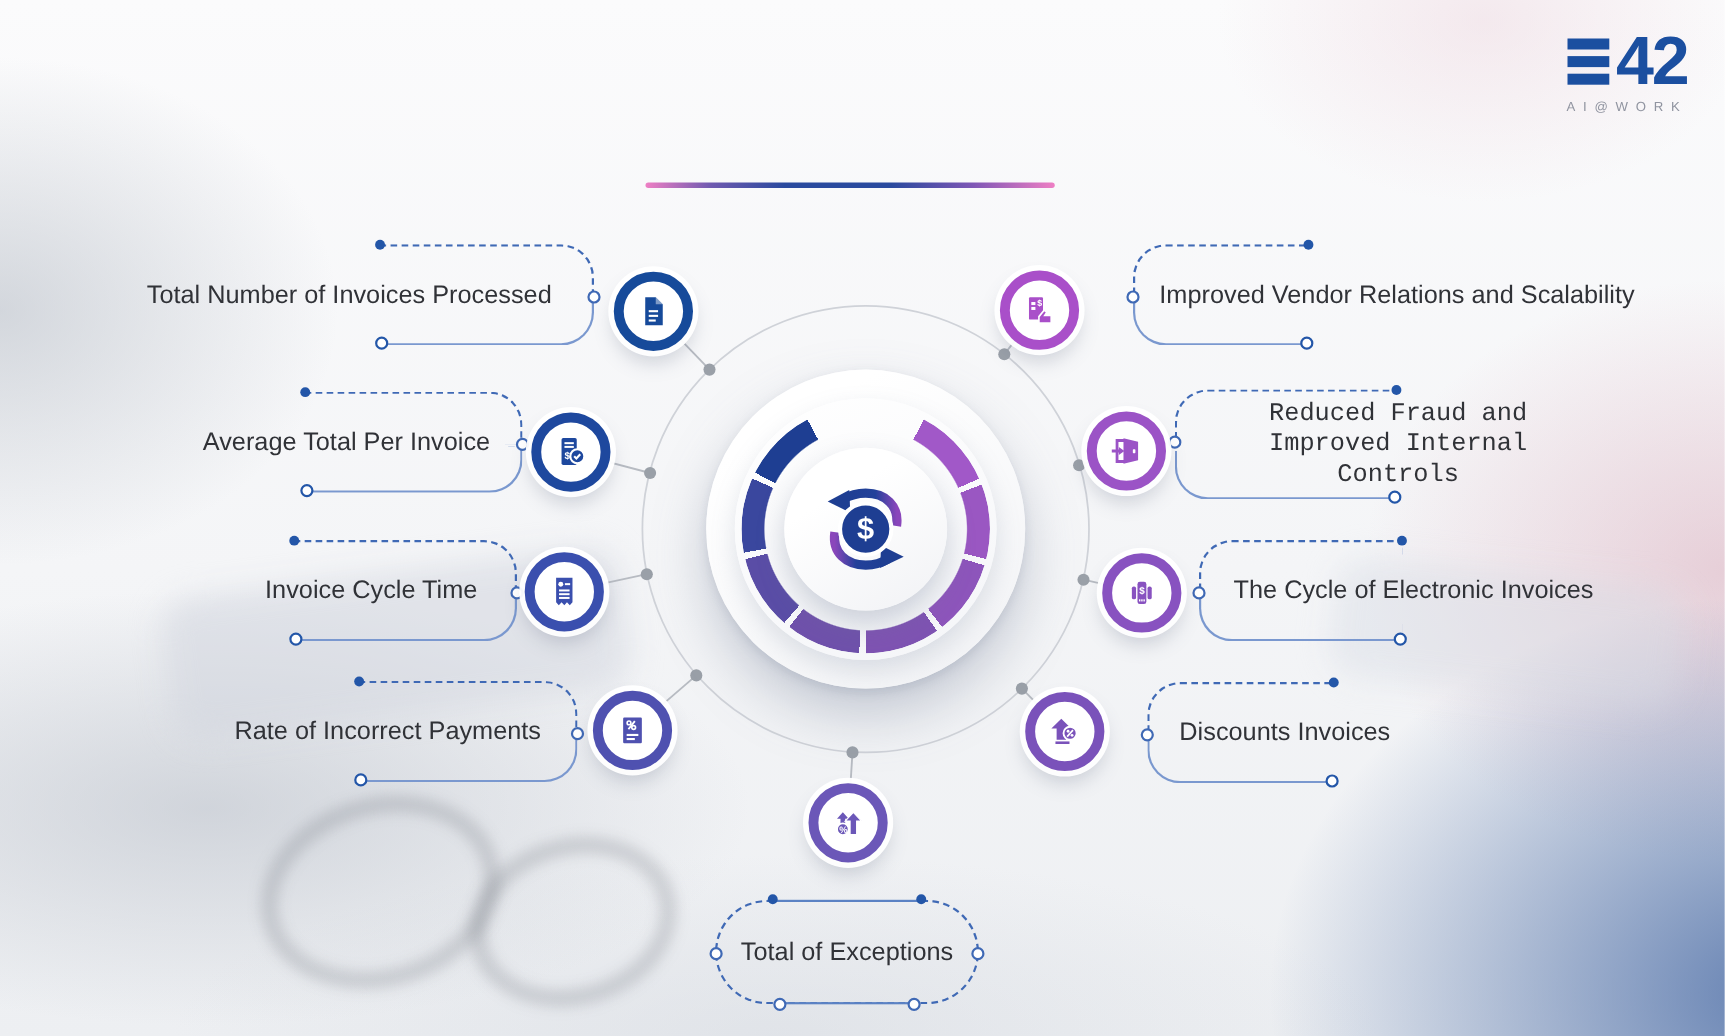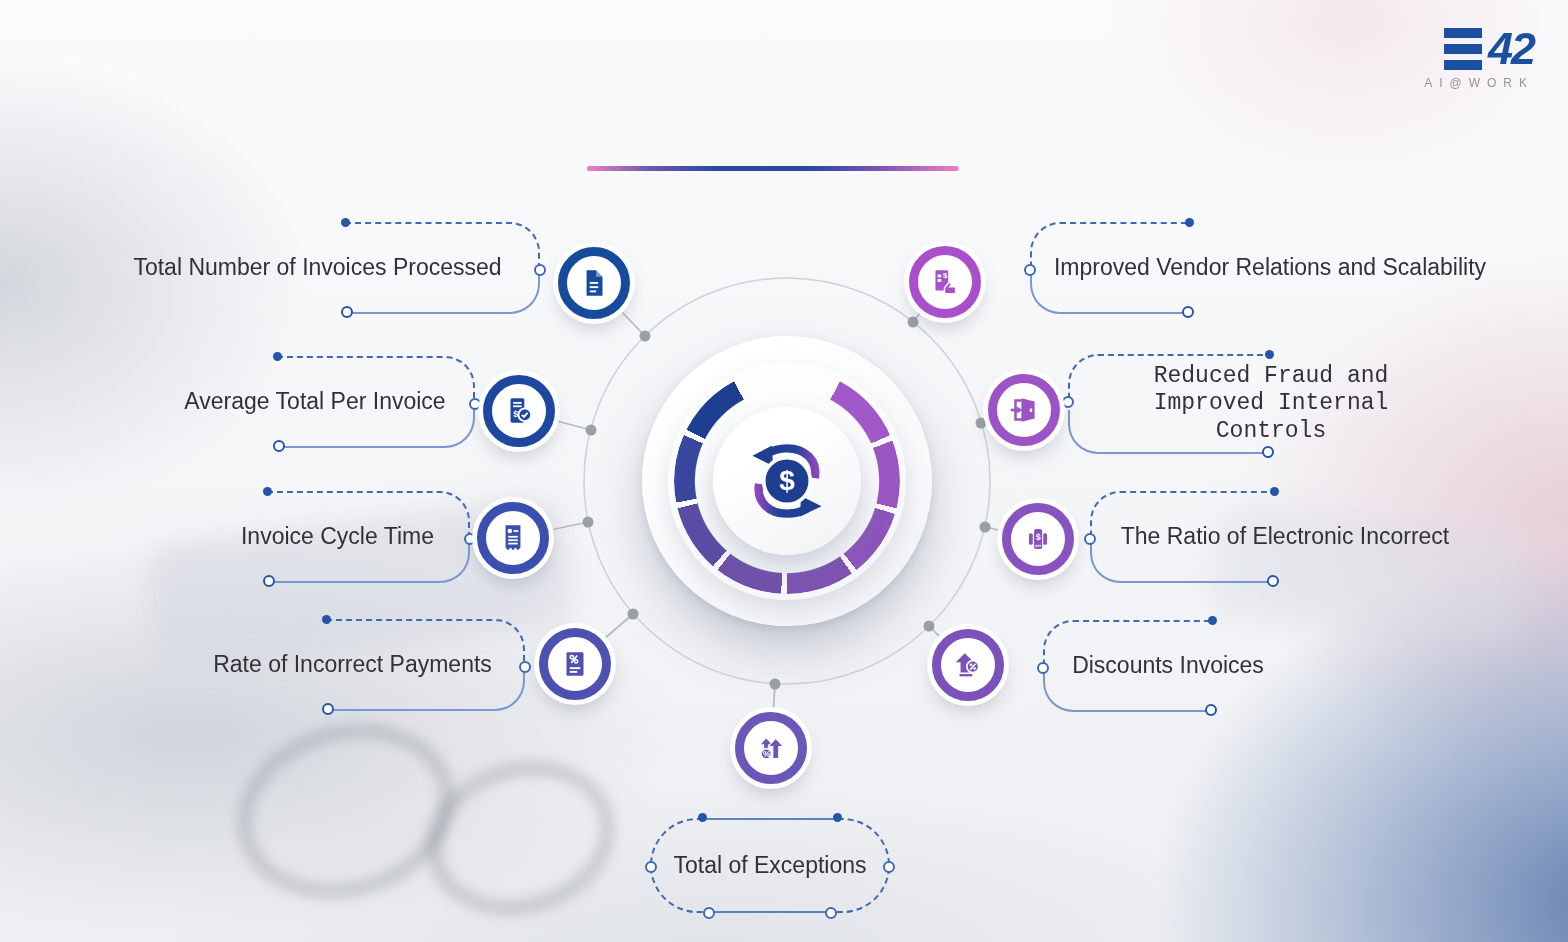--- a/index.html
+++ b/index.html
@@ -25,21 +25,21 @@
   .title{position:absolute;top:94px;left:0;right:40px;text-align:center;font-size:55px;font-weight:700;
     letter-spacing:-1px;color:#4a4a4d;}
   .underline{position:absolute;top:166px;left:50%;transform:translateX(-53%);width:372px;height:5px;border-radius:3px;
     background:linear-gradient(90deg,#ee7fc4 0%,#6f5ab0 16%,#2a4a9e 34%,#2a4a9e 60%,#7e57b5 80%,#ee7fc4 100%);}
 
   
   .logo{position:absolute;top:28px;right:34px;width:150px;}
   .logo-row{display:flex;align-items:center;justify-content:flex-end;gap:6px;}
   .logo-e{display:flex;flex-direction:column;gap:6px;}
   .logo-e i{display:block;width:38px;height:10px;background:#1b4fa0;}
-  .logo-num{font-size:45px;font-weight:700;color:#1b4fa0;letter-spacing:-2px;line-height:.9;font-style:italic;}
+  .logo-num{font-size:62px;font-weight:700;color:#1b4fa0;letter-spacing:-2px;line-height:.9;}
   .logo-tag{margin-top:6px;text-align:right;font-size:12px;letter-spacing:7px;color:#9094a0;}
 
   
   .connectors{position:absolute;left:0;top:0;z-index:1;}
 
   
   .hub-disc{position:absolute;left:642px;top:336px;width:290px;height:290px;border-radius:50%;z-index:2;
     background:linear-gradient(150deg,#ffffff 20%,#f1f2f5 100%);
     box-shadow:0 24px 48px rgba(110,120,145,.35),0 4px 10px rgba(110,120,145,.18);}
   .hub-rim{position:absolute;left:668px;top:362px;width:238px;height:238px;border-radius:50%;z-index:2;
@@ -224,21 +224,21 @@
   <div class="factor right" id="f7">
     <i class="deco-top"></i>
     <i class="deco-bottom"></i>
     <i class="deco-mid"></i>
     <span class="flabel">Reduced Fraud and Improved Internal Controls</span>
   </div>
   <div class="factor right" id="f8">
     <i class="deco-top"></i>
     <i class="deco-bottom"></i>
     <i class="deco-mid"></i>
-    <span class="flabel">The Ratio of Electronic Incorrect</span>
+    <span class="flabel">The Cycle of Electronic Invoices</span>
   </div>
   <div class="factor right" id="f9">
     <i class="deco-top"></i>
     <i class="deco-bottom"></i>
     <i class="deco-mid"></i>
     <span class="flabel">Discounts Invoices</span>
   </div>
 
   <div class="badge" id="b1" style="--ring: #164a9a;">
     <svg viewBox="0 0 32 32">

